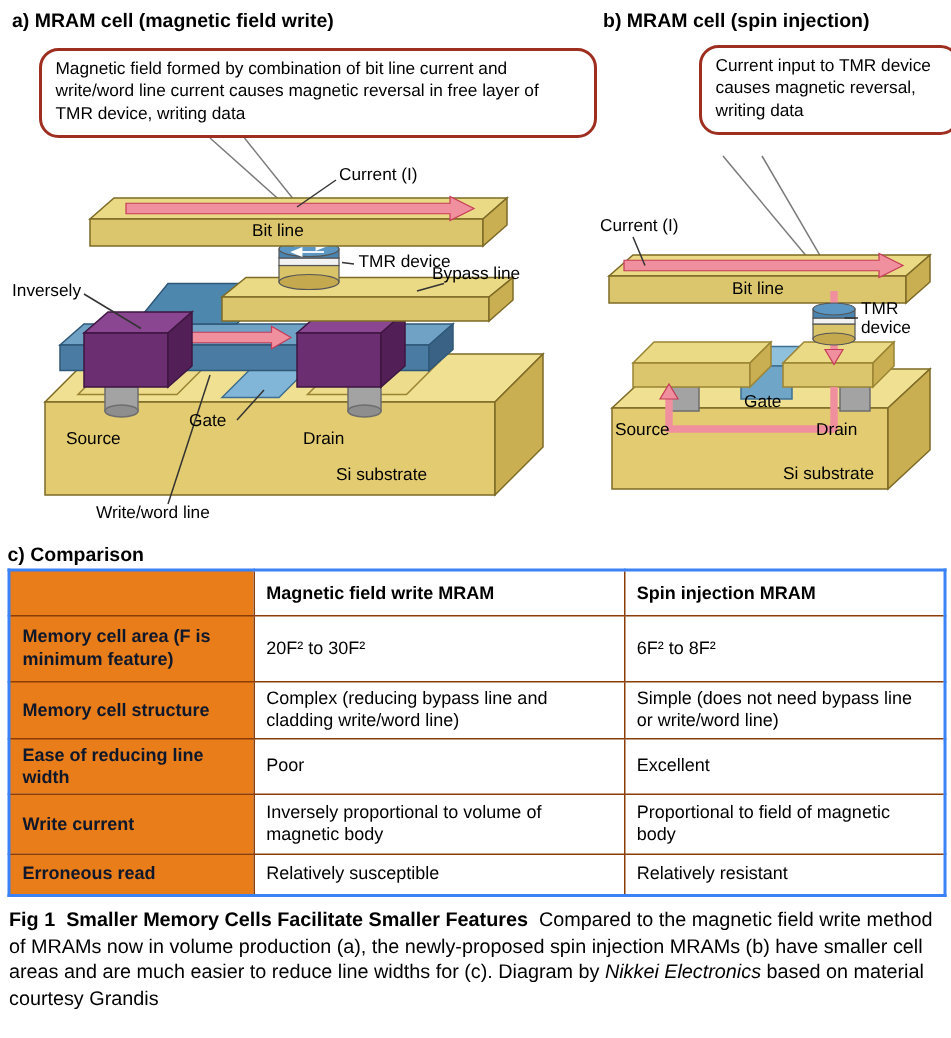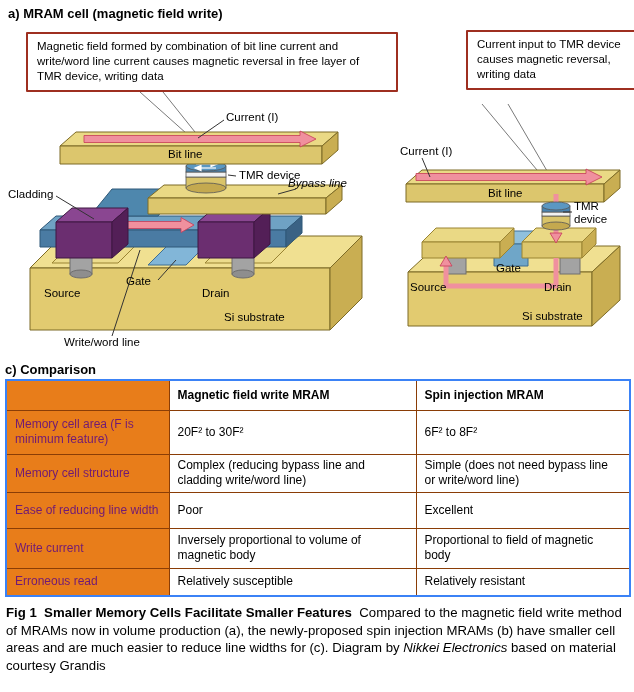--- a/index.html
+++ b/index.html
@@ -10,42 +10,42 @@
   }
   .figure { position:relative; width:634px; height:692px; background:#fff; overflow:hidden; }
   .panel { position:absolute; top:0; }
   .panel-a { left:0; width:400px; height:362px;padding-left:19px; }
   .panel-b { left:396px; width:238px; height:362px; }
   .panel h3 { position:absolute; margin:0; font-size:13px; font-weight:bold; z-index:2; white-space:nowrap; }
   .panel-a h3 { left:8px; top:6px; }
   .panel-b h3 { left:6px; top:6px; }
   .panel svg { position:absolute; left:0; top:0; z-index:1; }
   .callout {
-    position:absolute; border:2px solid #9e2f20; border-radius:1px;
+    position:absolute; border:2px solid #9e2f20; border-radius:13px;
     background:#fff; font-size:11.5px; line-height:1.32; padding:5px 9px; z-index:3;
   }
   .callout-a { left:26px; top:32px; width:350px; }
   .callout-b { left:70px; top:30px; width:152px; }
   .lbl { position:absolute; font-size:11.5px; z-index:2; white-space:nowrap; line-height:1.1; }
   .lbl-wrap { position:absolute; font-size:11.5px; z-index:2; line-height:1.15; }
 
   .comparison { position:absolute; left:0; top:360px; width:514px; height:240px; }
   .comparison h3 { position:absolute; margin:0; left:5px; top:2px; font-size:13px; font-weight:bold; }
   table.cmp {
     position:absolute; left:5px; top:19px; width:624px;
     border-collapse:collapse; font-size:12px; table-layout:fixed;
     border:2px solid #3b82f6;
   }
   .cmp th, .cmp td {
     border:1.5px solid #8a3d06; padding:3px 8px;
     vertical-align:middle; text-align:left; line-height:1.25;
   }
   .cmp thead th { font-weight:bold; background:#fff; }
   .cmp th.corner { background:#e87d1a; }
-  .cmp td.rowlabel { background:#e87d1a; color:#701a75; font-weight:normal; }
+  .cmp td.rowlabel { background:#e87d1a; color:#0f172a; font-weight:bold; }
   .cmp thead tr { height:30px; }
   .cmp tbody tr:nth-child(1) { height:44px; }
   .cmp tbody tr:nth-child(2) { height:38px; }
   .cmp tbody tr:nth-child(3) { height:36px;padding-left:36px; }
   .cmp tbody tr:nth-child(4) { height:40px; }
   .cmp tbody tr:nth-child(5) { height:28px; }
 
   .caption { position:absolute; left:6px; top:604px; width:622px; margin:0; font-size:13.2px; line-height:1.33; }
   .caption b { font-weight:bold; }
   .caption i { }
@@ -142,30 +142,31 @@
       </g>
     </svg>
 
     <div class="callout callout-a">
       <span>Magnetic field formed by combination of bit line current and write/word line current causes magnetic reversal in free layer of TMR device, writing data</span>
     </div>
 
     <span class="lbl" style="left:226px; top:111px;">Current (I)</span>
     <span class="lbl" style="left:168px; top:148px;">Bit line</span>
     <span class="lbl" style="left:239px; top:169px;">TMR device</span>
-    <span class="lbl" style="left:288px; top:177px;font-style:italic;">Bypass line</span>
-    <span class="lbl" style="left:8px; top:188px;">Cladding</span>
+    <span class="lbl" style="left:288px; top:177px;">Bypass line</span>
+    <span class="lbl" style="left:8px; top:188px;">Inversely</span>
     <span class="lbl" style="left:126px; top:275px;">Gate</span>
     <span class="lbl" style="left:44px; top:287px;">Source</span>
     <span class="lbl" style="left:202px; top:287px;">Drain</span>
     <span class="lbl" style="left:224px; top:311px;">Si substrate</span>
     <span class="lbl" style="left:64px; top:336px;">Write/word line</span>
   </section>
 
   <section class="panel panel-b">
+    <h3>b) MRAM cell (spin injection)</h3>
 
     <svg width="238" height="362" viewBox="0 0 238 362">
 
       <g stroke="#7a7a7a" stroke-width="1" fill="none">
         <line x1="86" y1="104" x2="146" y2="176"></line>
         <line x1="112" y1="104" x2="154" y2="176"></line>
       </g>
 
       <g stroke="#7d6b26" stroke-width="1">
         <polygon points="12,272 196,272 224,246 40,246" fill="#f0e091"></polygon>

